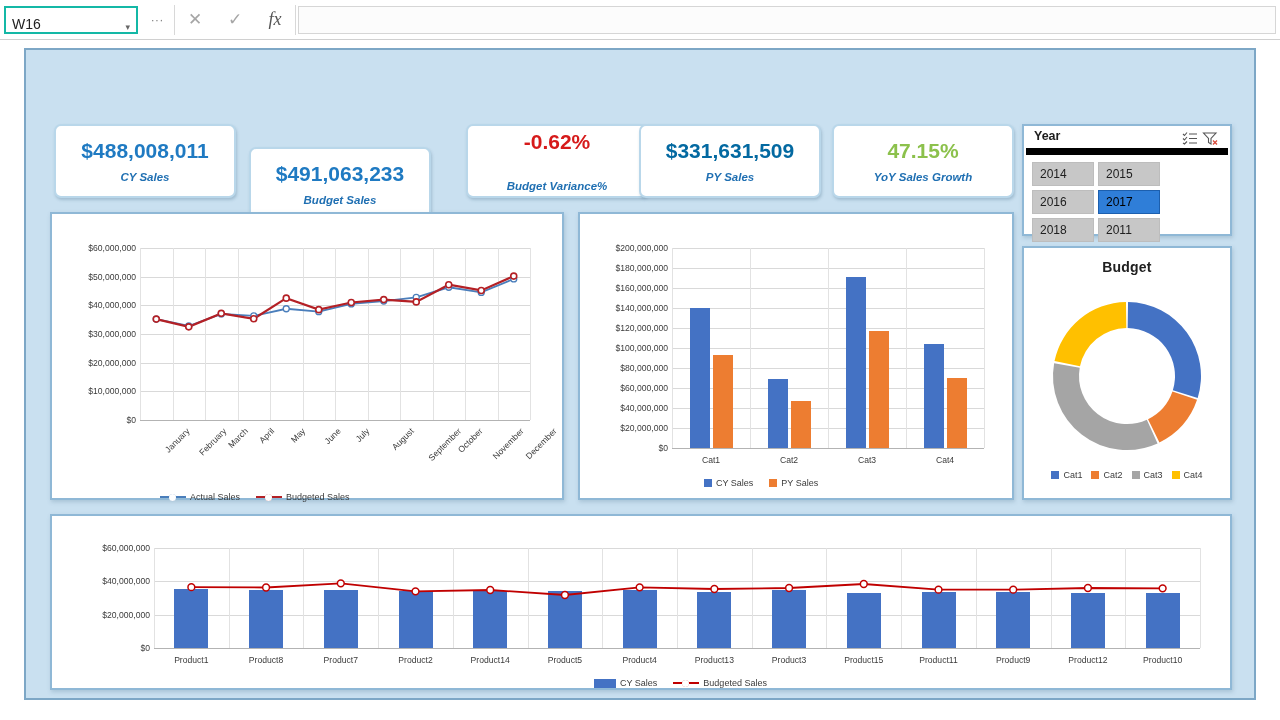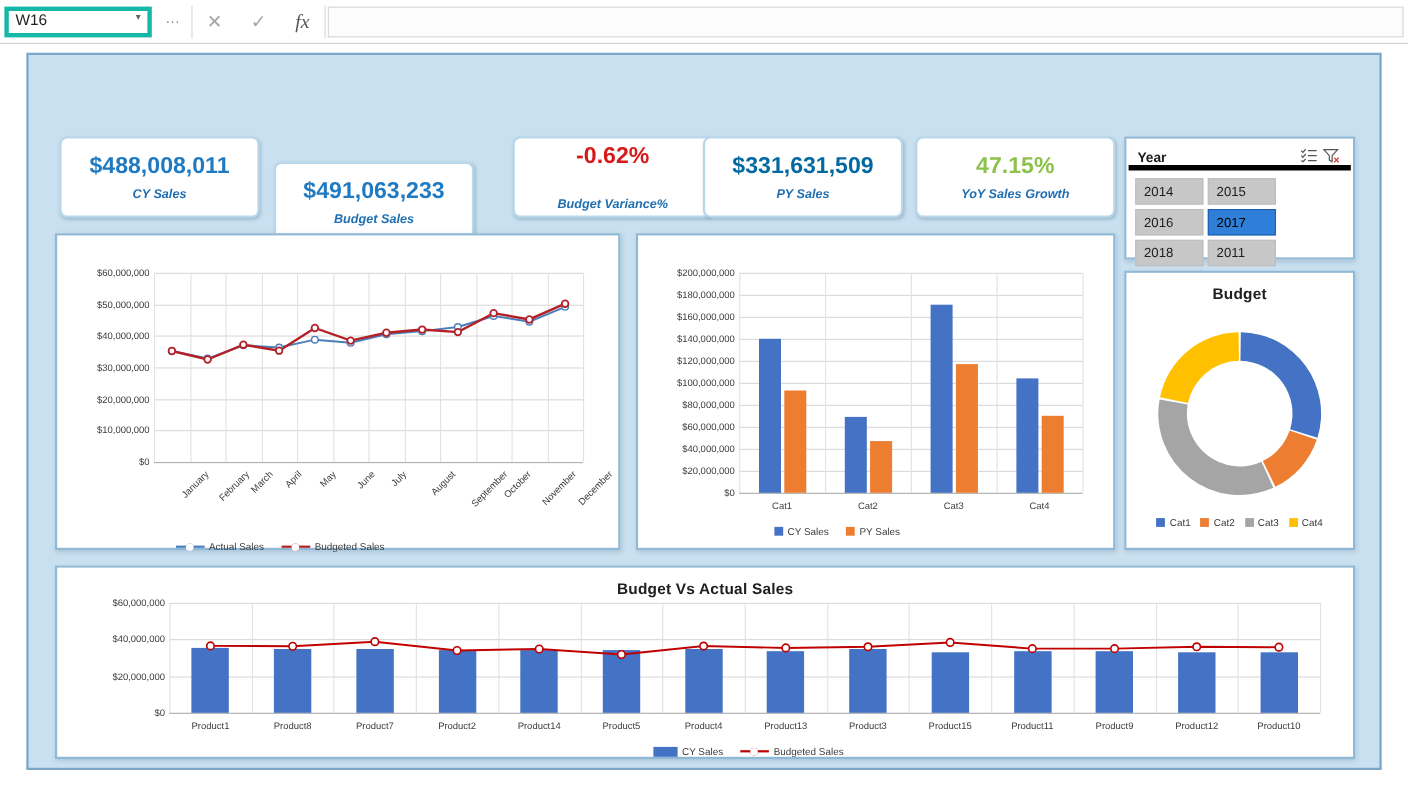--- a/index.html
+++ b/index.html
@@ -11,22 +11,22 @@
   #app { position: relative; width: 1280px; height: 720px; background: #ffffff; }
 
   
   .formula-bar {
     position: absolute; left: 0; top: 0; width: 1280px; height: 40px;
     background: #ffffff; display: flex; align-items: center;
     border-bottom: 1px solid #d0d0d0;
   }
   .name-box {
     width: 134px; height: 28px; margin-left: 4px;
-    border: 4px solid #14b8a6; background: #fff;
-    display: flex; align-items: flex-start; padding: 0 6px;
+    border: 2px solid #14b8a6; background: #fff;
+    display: flex; align-items: flex-end; padding: 0 6px;
     font-size: 14px; color: #222;
   }
   .name-box .nb-text { flex: 1; }
   .nb-caret { font-size: 9px; color: #666; }
   .dots-btn {
     width: 22px; height: 28px; margin-left: 8px;
     display: flex; align-items: center; justify-content: center;
     color: #888; font-size: 13px; letter-spacing: 0; line-height: 5px;
   }
   .dots-btn span { display: block; }
@@ -91,22 +91,22 @@
   .p-bottom { left: 24px;  top: 464px; width: 1182px; height: 176px; }
 
   .chart-title {
     text-align: center; font-size: 13.5px; font-weight: bold; color: #202020;
     padding-top: 11px; letter-spacing: .2px;
   }
   .chart-title.big { font-size: 14px; }
 
   
   .slicer-head {
-    display: flex; align-items: flex-end; height: 26px;
-    padding: 0 8px; border-bottom: 5px solid #000000; margin: 3px 2px 0 2px;
+    display: flex; align-items: flex-start; height: 26px;
+    padding: 0 8px; border-bottom: 7px solid #000000; margin: 3px 2px 0 2px;
   }
   .slicer-title { flex: 1; font-size: 12.5px; font-weight: bold; color: #1d1d1d; }
   .slicer-ico { width: 20px; height: 18px; display: flex; align-items: center; justify-content: center; }
   .slicer-items { display: flex; flex-wrap: wrap; gap: 4px; padding: 7px 8px; }
   .slicer-item {
     width: 62px; height: 24px; background: #c7c7c7; color: #202020;
     font-size: 12px; display: flex; align-items: center; padding-left: 7px;
     border: 1px solid #bdbdbd;
   }
   .slicer-item.sel { background: #2f7ed8; color: #000000; border-color: #1c5fae; }
@@ -378,21 +378,20 @@
             </div>
             <div class="lg-item">
               <div class="sw-sq" style="background:#ffc000;"></div>
               <div>Cat4</div>
             </div>
           </div>
         </div>
     </div>
 
     <div class="panel p-bottom">
-      <div class="chart-title big">Budget Vs Actual Sales</div>
       <div id="chart-combo" class="plot" style="left:0;top:0;width:100%;height:100%;">
           <div class="grid-line" style="left:102px;top:132px;width:1046px;"></div>
           <div class="axis-lbl ylbl" style="left:16px;top:127px;width:82px;">$0</div>
           <div class="grid-line" style="left:102px;top:98.66666666666666px;width:1046px;"></div>
           <div class="axis-lbl ylbl" style="left:16px;top:93.66666666666666px;width:82px;">$20,000,000</div>
           <div class="grid-line" style="left:102px;top:65.33333333333333px;width:1046px;"></div>
           <div class="axis-lbl ylbl" style="left:16px;top:60.33333333333333px;width:82px;">$40,000,000</div>
           <div class="grid-line" style="left:102px;top:32px;width:1046px;"></div>
           <div class="axis-lbl ylbl" style="left:16px;top:27px;width:82px;">$60,000,000</div>
           <div class="vgrid" style="left:102px;top:32px;height:100px;"></div>

